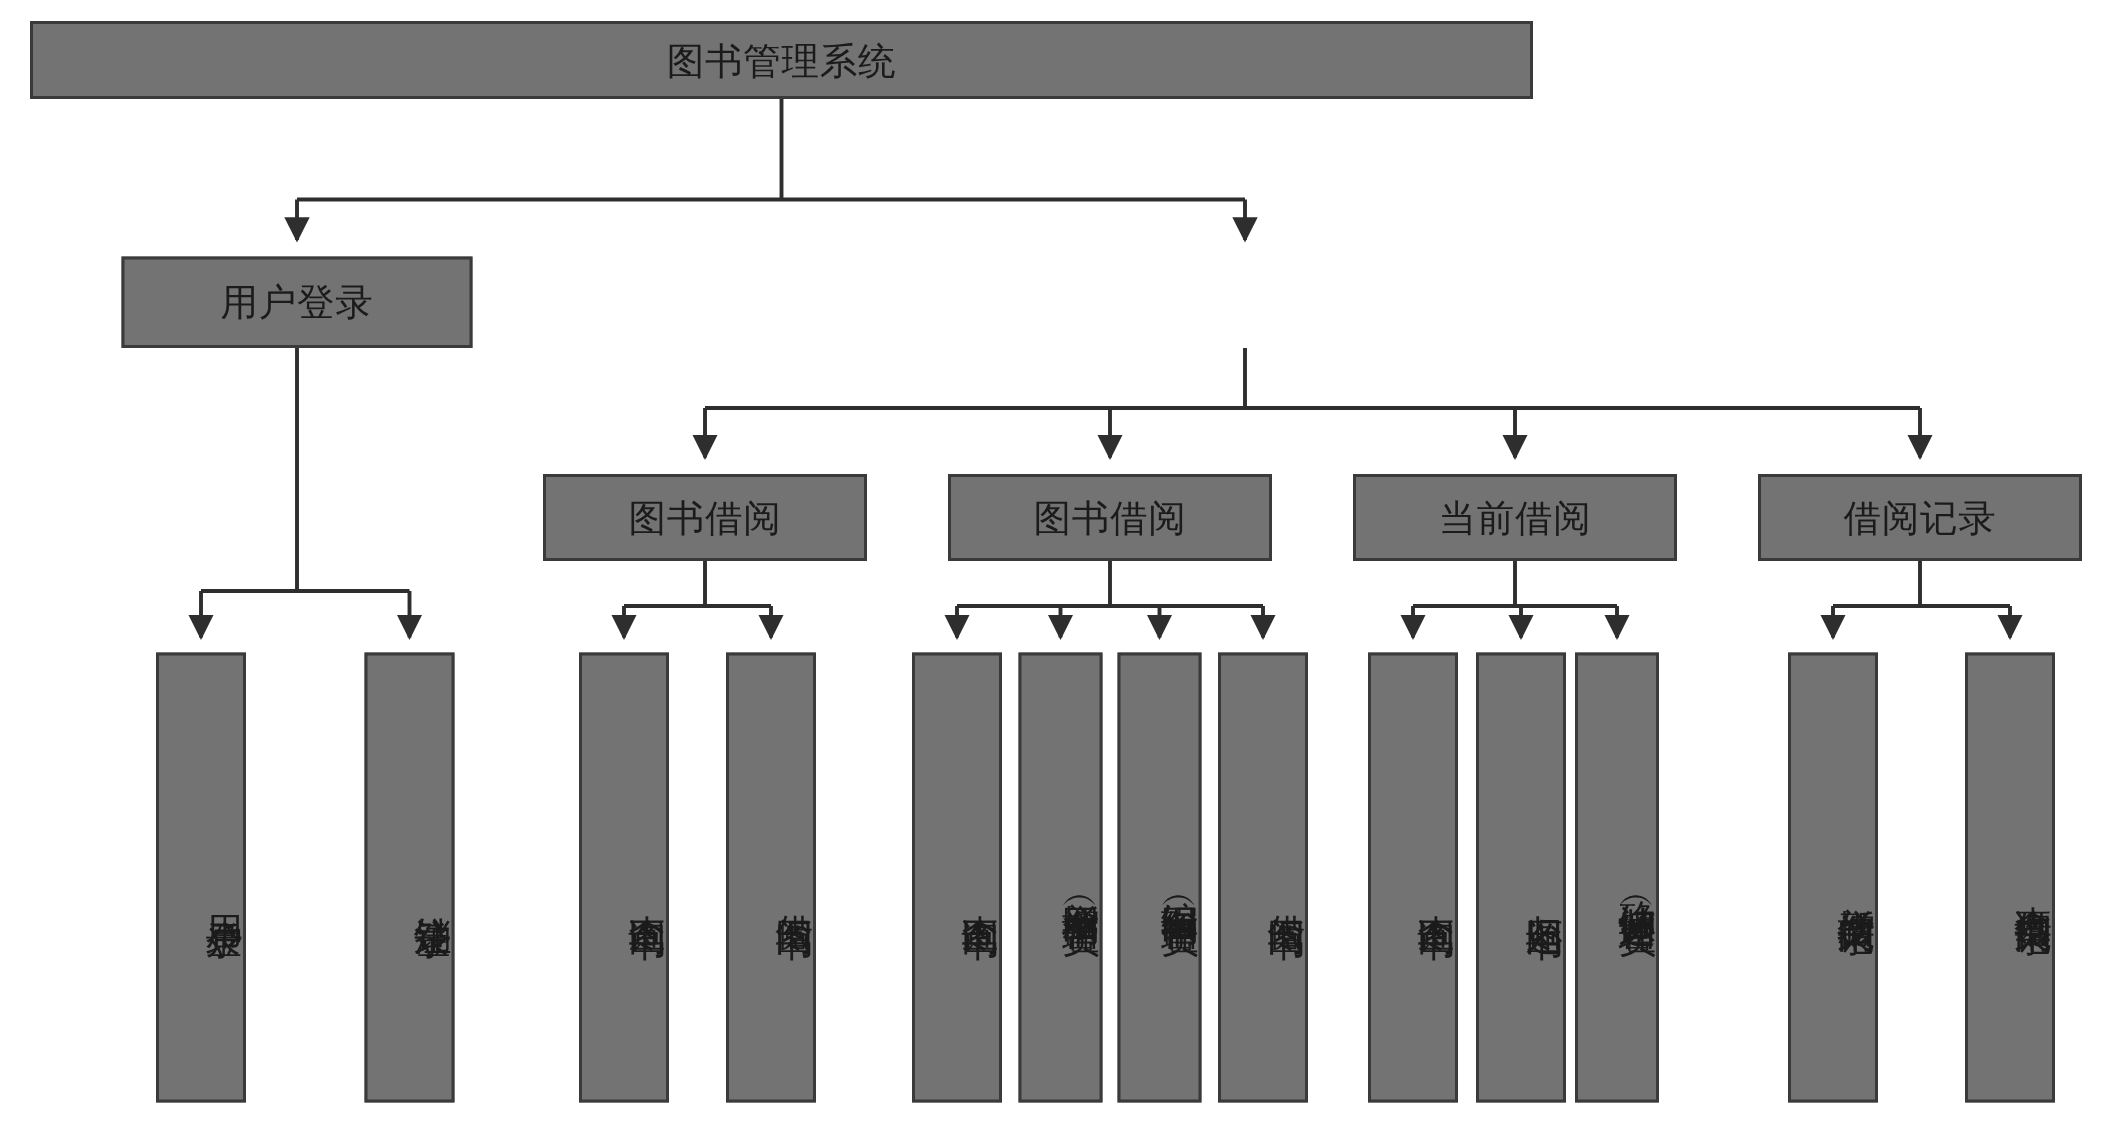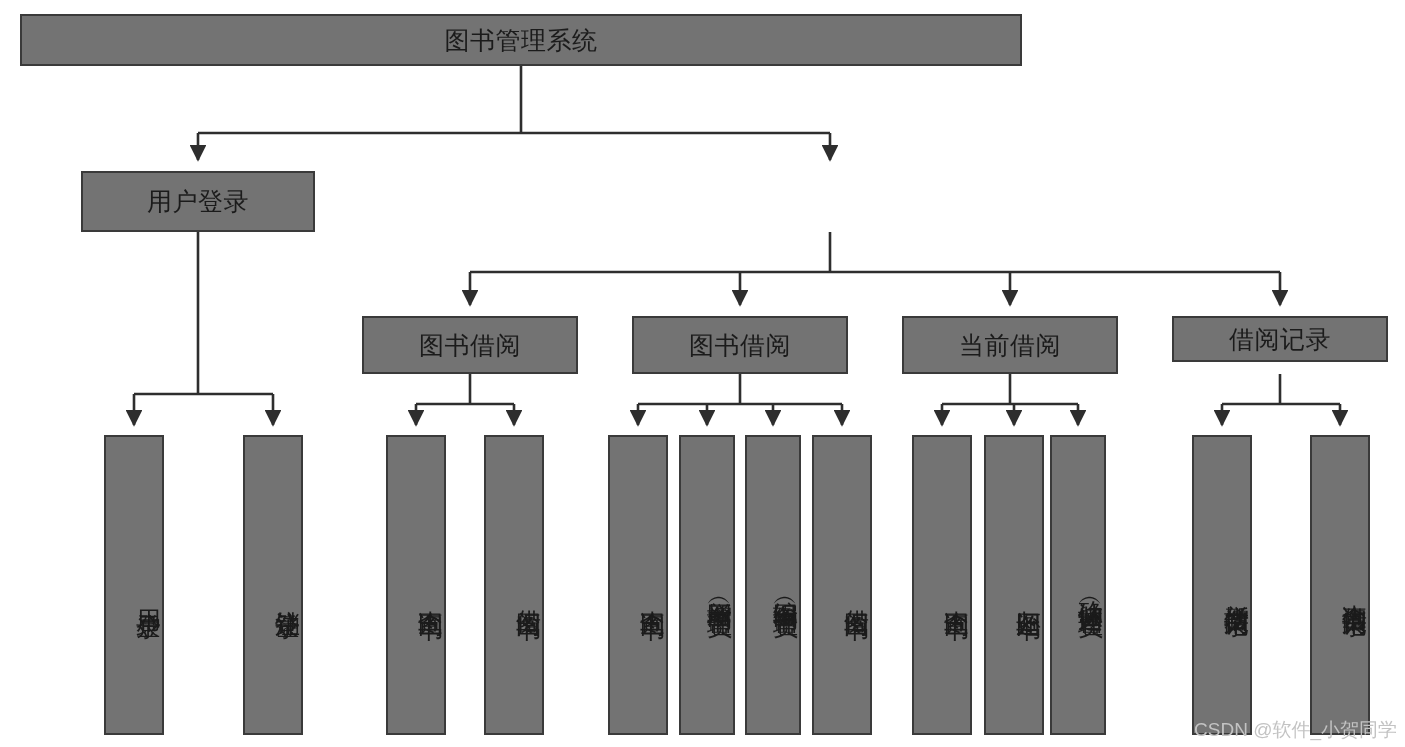--- a/index.html
+++ b/index.html
@@ -133,21 +133,21 @@
 
   <div class="node horiz" style="left:362px; top:316px; width:216px; height:58px;">
     <span class="label">图书借阅</span>
   </div>
   <div class="node horiz" style="left:902px; top:316px; width:216px; height:58px;">
     <span class="label">当前借阅</span>
   </div>
   <div class="node horiz" style="left:632px; top:316px; width:216px; height:58px;">
     <span class="label">图书借阅</span>
   </div>
-  <div class="node horiz" style="left:1172px; top:316px; width:216px; height:46px;">
+  <div class="node horiz" style="left:1172px; top:316px; width:216px; height:58px;">
     <span class="label">借阅记录</span>
   </div>
 
   <div class="node vert" style="left:104px; top:435px; width:60px; height:300px;">
     <span class="label">用户登录</span>
   </div>
   <div class="node vert" style="left:243px; top:435px; width:60px; height:300px;">
     <span class="label">注销登录</span>
   </div>
   <div class="node vert" style="left:386px; top:435px; width:60px; height:300px;">
@@ -177,15 +177,14 @@
   <div class="node vert tall-text" style="left:1050px; top:435px; width:56px; height:300px;">
     <span class="label">确认归还（管理员）</span>
   </div>
   <div class="node vert tall-text" style="left:1192px; top:435px; width:60px; height:300px;">
     <span class="label">新增借阅记录</span>
   </div>
   <div class="node vert tall-text" style="left:1310px; top:435px; width:60px; height:300px;">
     <span class="label">查询借阅记录</span>
   </div>
 
-  <div class="watermark">CSDN @软件_小贺同学</div>
 
 </div>
 
 </body></html>

